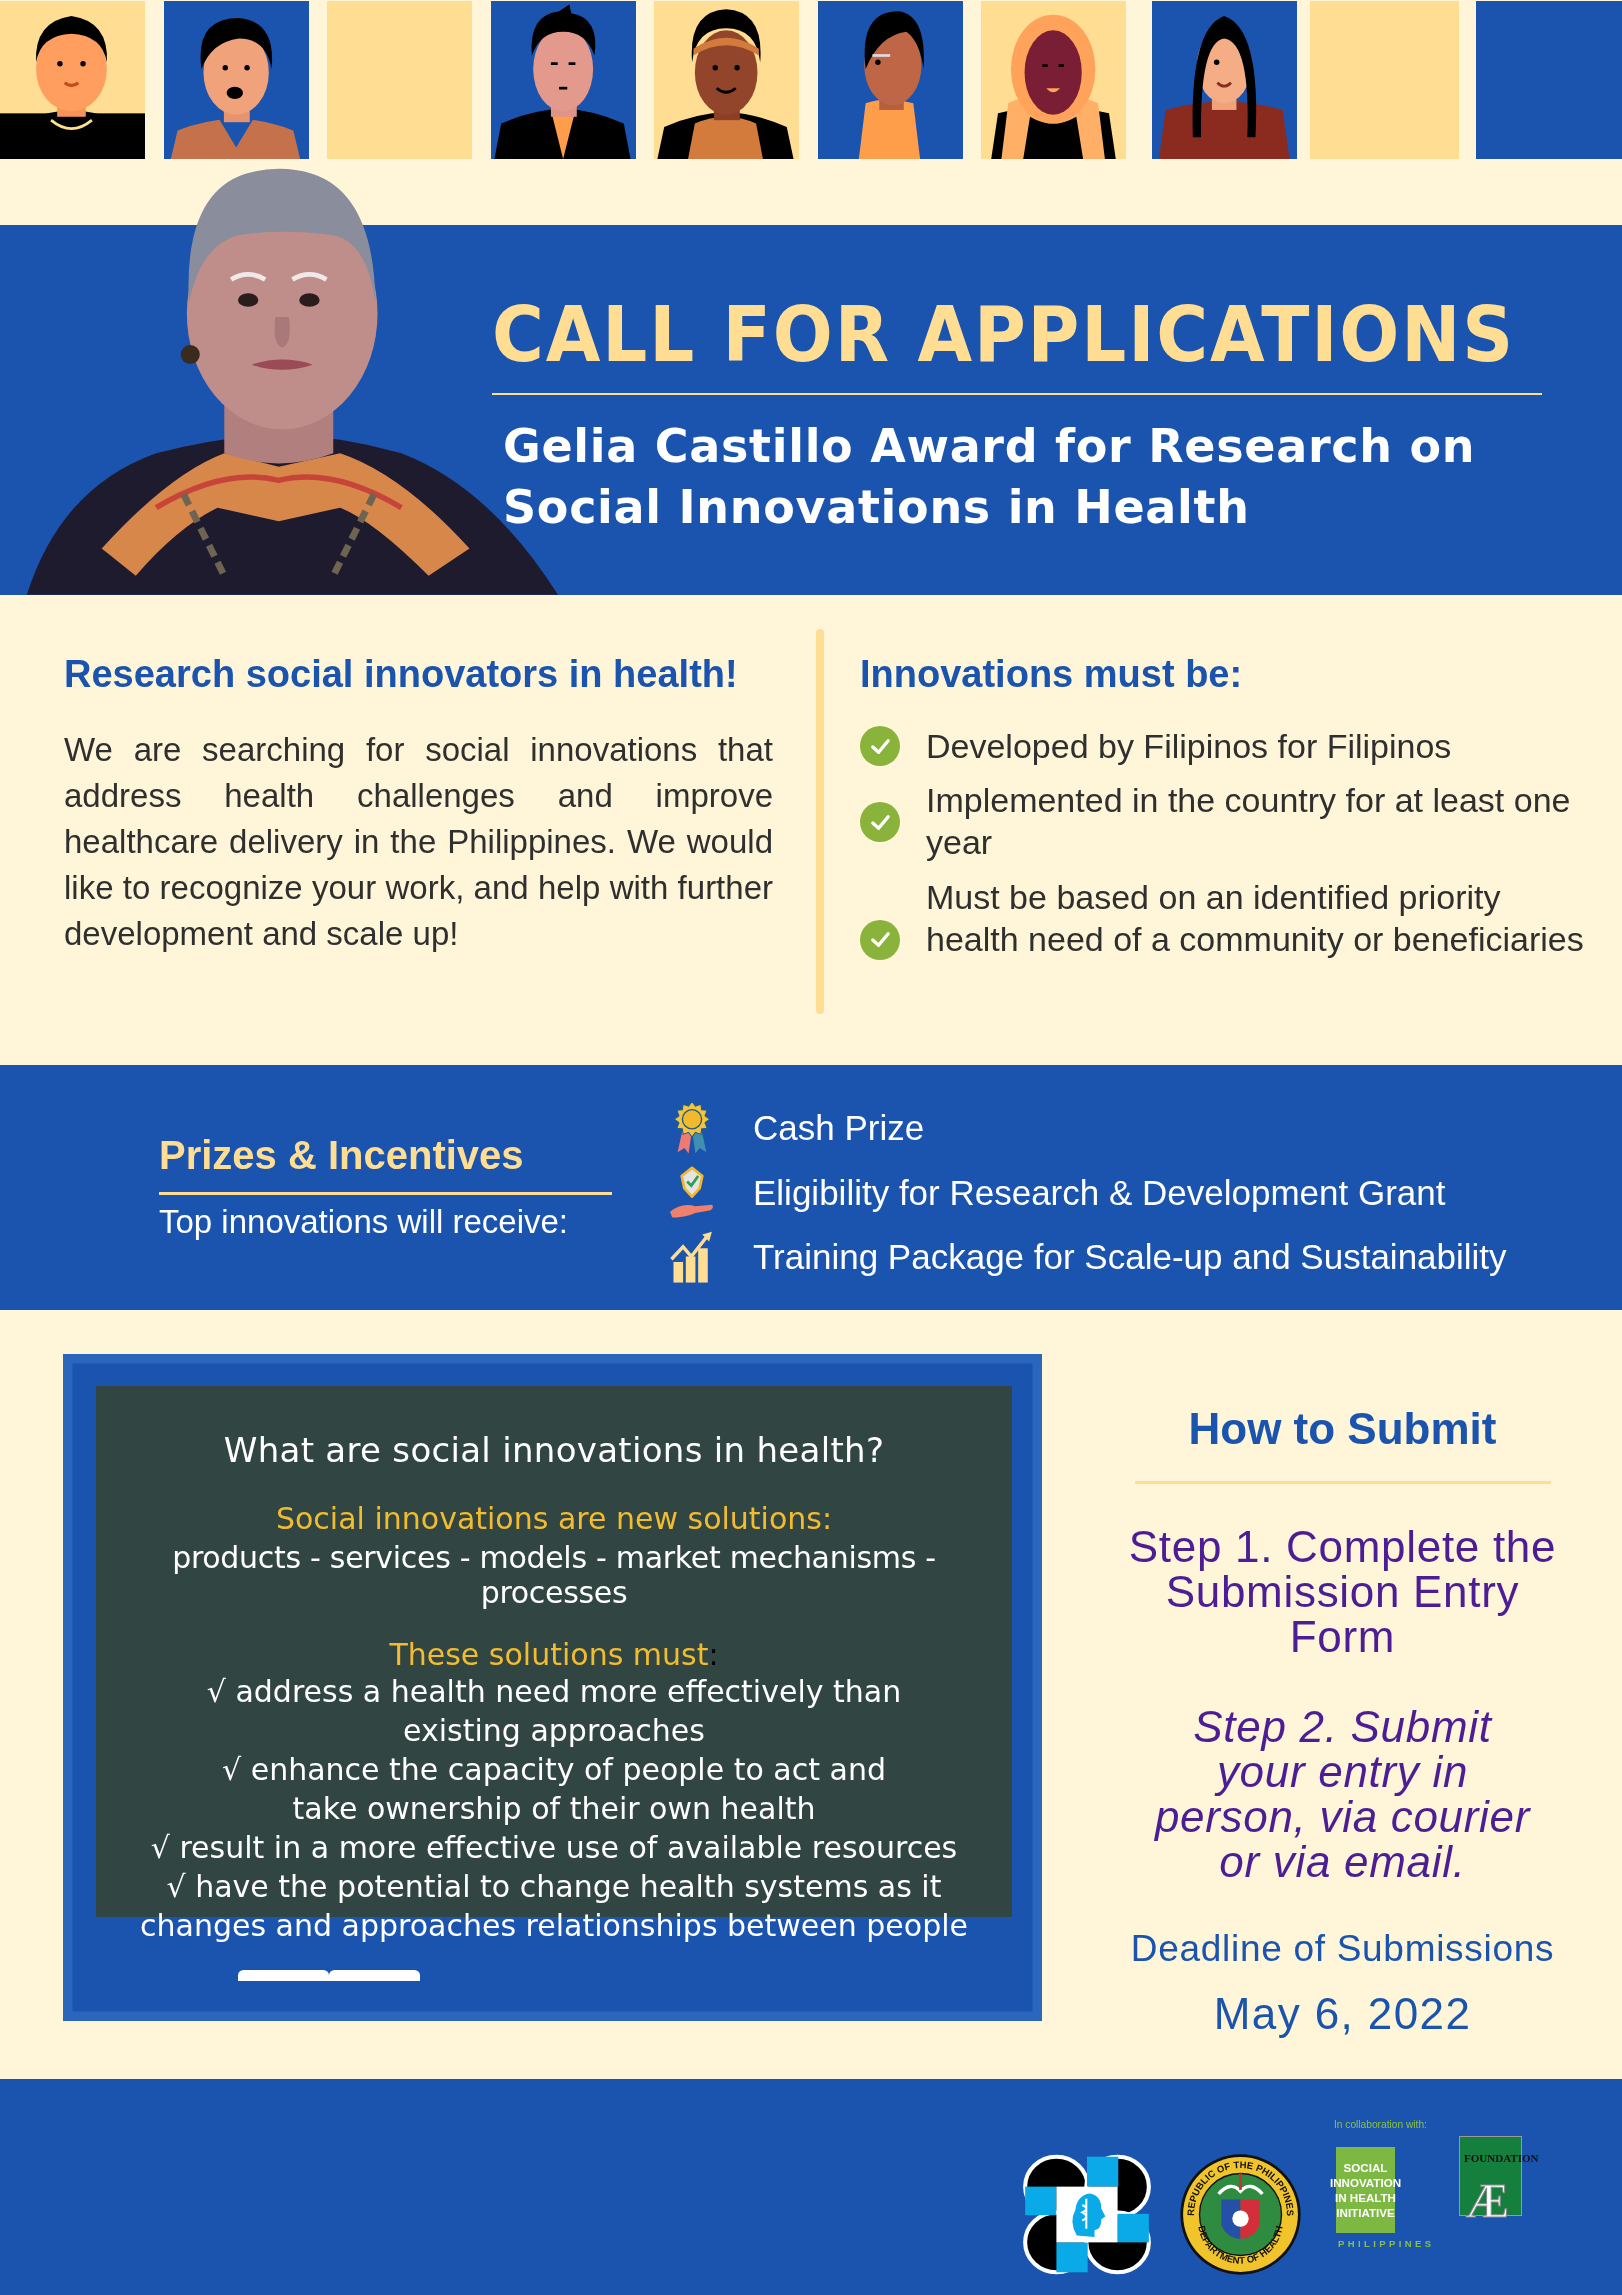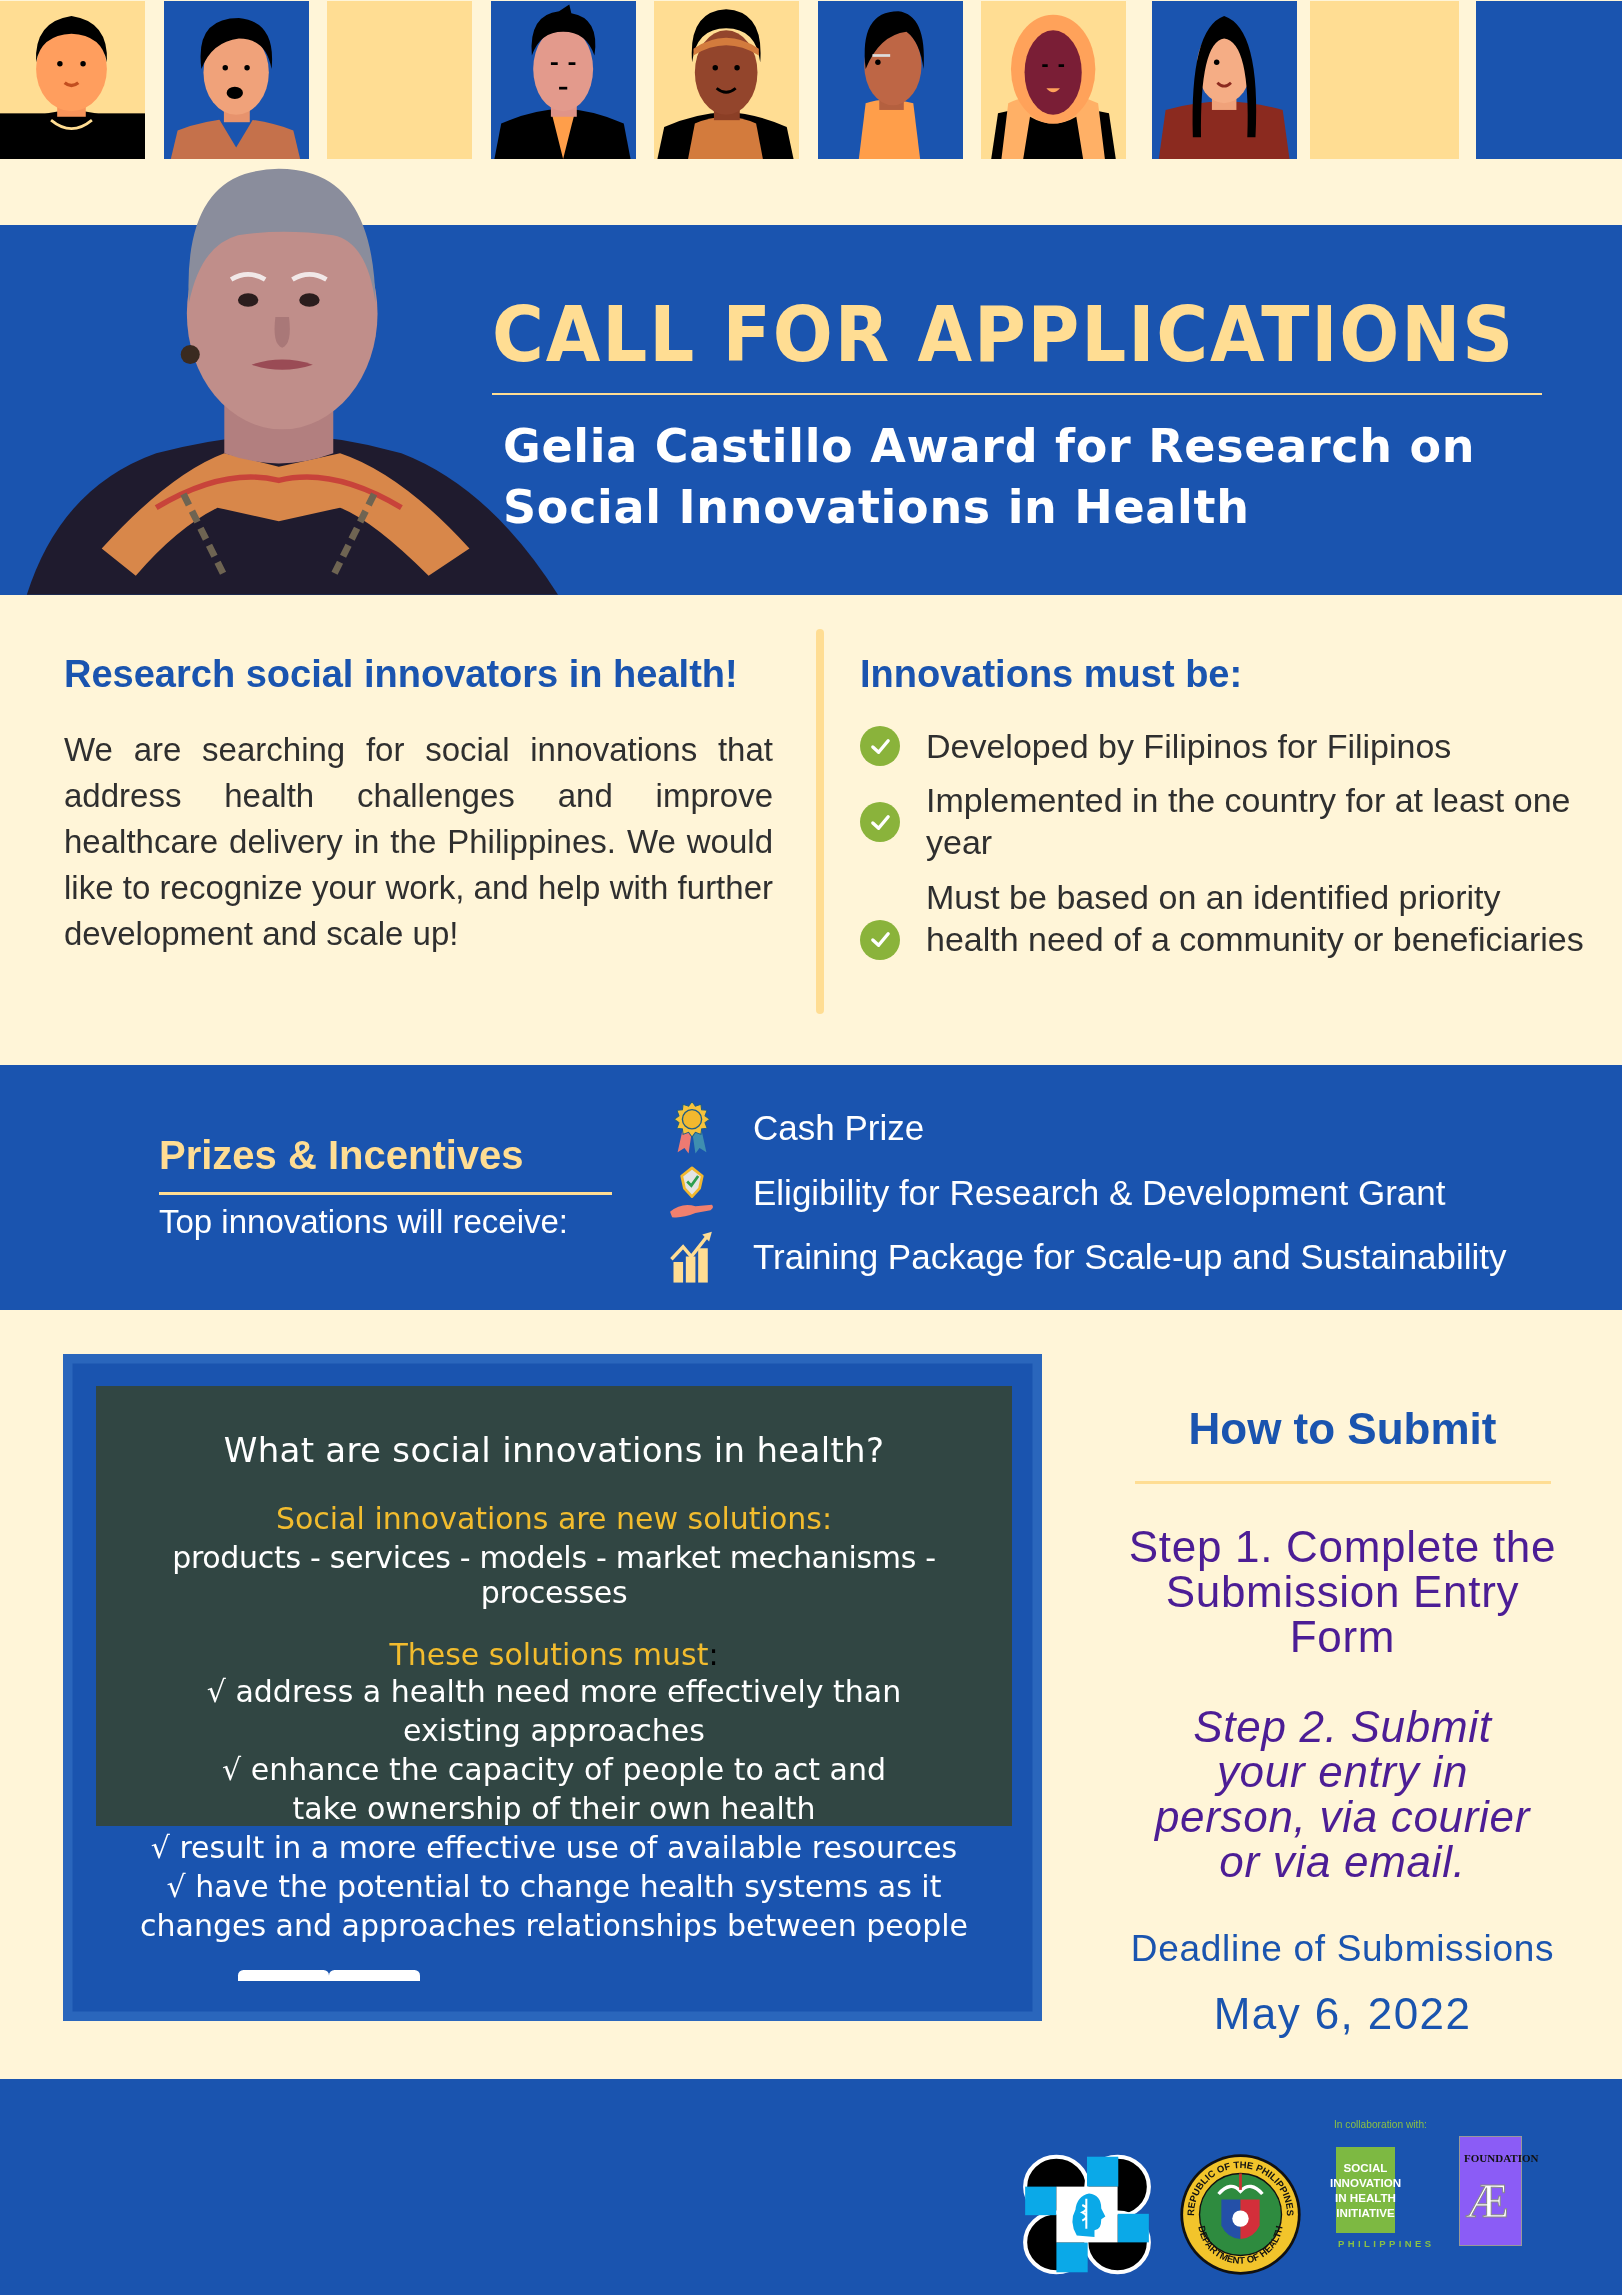--- a/index.html
+++ b/index.html
@@ -46,21 +46,21 @@
   .prizes-sub { position: absolute; left: 159px; top: 138px; font-family: "Liberation Sans", sans-serif; font-size: 33px;
     color: #fff; white-space: nowrap; }
   .prize-item { position: absolute; left: 668px; display: flex; align-items: center; }
   .prize-item .ico { width: 48px; height: 55px; display: flex; align-items: center; justify-content: center; margin-right: 37px; }
   .prize-item .ico svg { width: 48px; height: 55px; }
   .prize-item span.lbl { font-family: "Liberation Sans", sans-serif; font-size: 35px; color: #fff; white-space: nowrap; }
 
   
   .board-frame { position: absolute; left: 63px; top: 1354px; width: 979px; height: 667px; background: #1A54AF;
     box-shadow: inset 0 0 0 9.5px #2A66BC; }
-  .board { position: absolute; left: 33px; top: 32px; width: 916px; height: 440px; background: #314643; text-align: center;
+  .board { position: absolute; left: 33px; top: 32px; width: 916px; height: 531px; background: #314643; text-align: center;
     font-family: "DejaVu Sans", sans-serif; color: #fff; }
   .board h3 { margin-top: 44px; font-size: 34px; font-weight: normal; letter-spacing: 0.3px; }
   .board .yellow { color: #F2BC2E; }
   .board .def-heading { margin-top: 31px; font-size: 30px; }
   .board .def-list { font-size: 30px; margin-top: 4.1px; letter-spacing: -0.3px; }
   .board .must-heading { margin-top: 27px; font-size: 30px; }
   .board ul { list-style: none; font-size: 30px; line-height: 39px; }
   .chalk { position: absolute; top: 584px; height: 11px; width: 91px; background: #fff; border-radius: 5.5px 5.5px 0 0; }
 
   
@@ -77,21 +77,21 @@
   .footer-text { position: absolute; left: 53px; top: 63px; font-family: "Liberation Sans", sans-serif; font-size: 32px;
     line-height: 46px; color: #fff; }
   .logo { position: absolute; }
   .logo svg { width: 100%; height: 100%; }
   .collab-label { position: absolute; left: 1334px; top: 40px; font-family: "Liberation Sans", sans-serif; font-size: 10.2px; color: #8AC045; white-space: nowrap; }
   .sihi { position: absolute; left: 1336px; top: 68px; width: 59px; height: 86px; background: #7DB942; color: #fff;
     font-family: "Liberation Sans", sans-serif; font-weight: bold; font-size: 11.6px; line-height: 15px;
     display: flex; align-items: center; justify-content: center; text-align: center; }
   .sihi-country { position: absolute; left: 1338px; top: 159px; font-family: "Liberation Sans", sans-serif; font-size: 9.5px;
     font-weight: bold; letter-spacing: 3.4px; color: #8AC045; }
-  .aef { position: absolute; left: 1459px; top: 57px; width: 63px; height: 110px; background: #8b5cf6; border: 0.7px solid #999; }
+  .aef { position: absolute; left: 1459px; top: 57px; width: 63px; height: 80px; background: #15803d; border: 0.7px solid #999; }
   .aef .aef-label { position: absolute; left: 4.1px; top: 15px; font-family: "Liberation Serif", serif; font-weight: bold; font-size: 11px; color: #111; }
   .aef .aef-mark { position: absolute; left: 5.5px; top: 35px; font-family: "Liberation Serif", serif; font-size: 49px; color: #fff;
     -webkit-text-stroke: 1px #888; }
 </style>
 </head>
 <body>
 
 <div class="avatars">
 
   <div class="tile" style="left:0;width:145px;background:#FFDD93">

